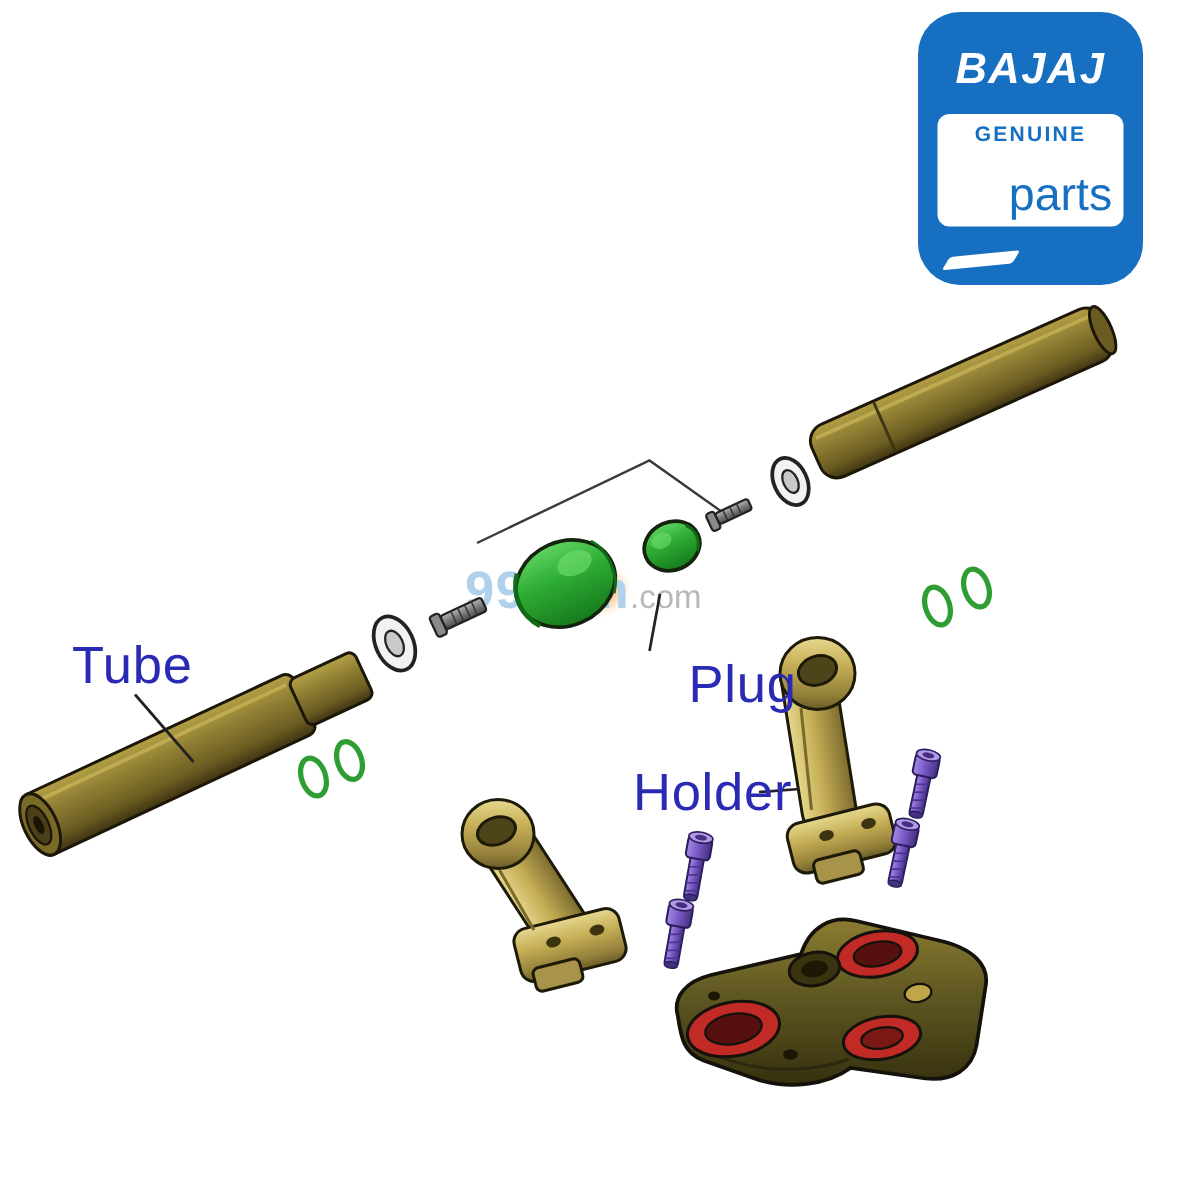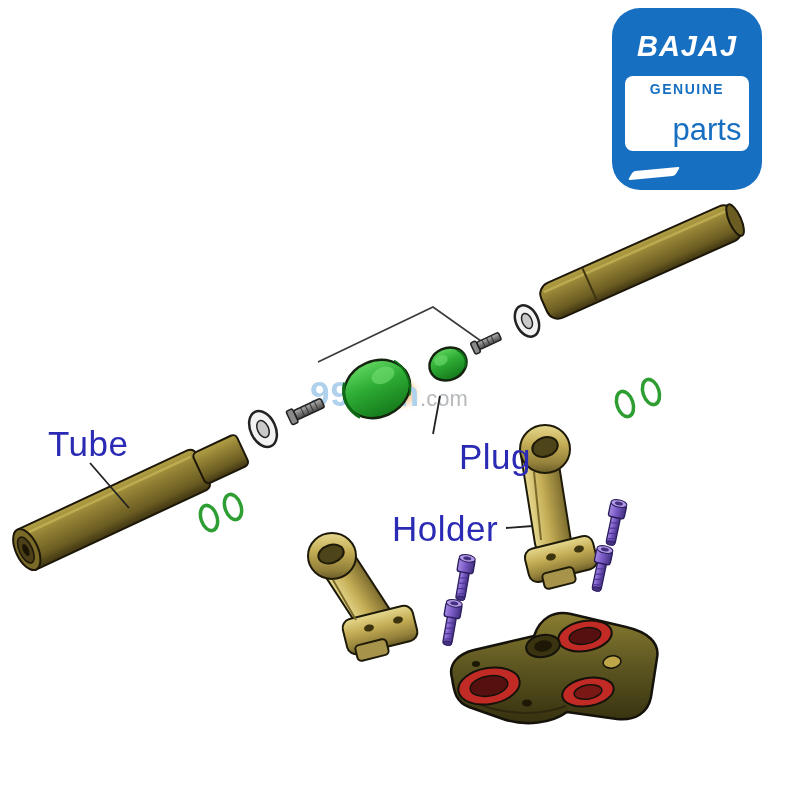--- a/index.html
+++ b/index.html
@@ -19,21 +19,21 @@
   .watermark::after {
     content:""; position:absolute; left:74px; top:6px; width:32px; height:26px;
     border-radius:50%; background:rgba(242,147,43,.5); filter:blur(3px); z-index:-1;
   }
 
   
   .label { position:absolute; z-index:3; color:var(--label-blue); font-size:35px; letter-spacing:.5px; }
   .label-tube   { left:48px;  top:424px; }
   .label-plug   { left:416px; top:437px;margin-left:43px; }
   .label-oring  { left:172px; top:551px; }
-  .label-holder { left:392px; top:509px; }
+  .label-holder { left:422px; top:509px; }
 
   
   .logo {
     position:absolute; right:38px; top:8px; width:150px; height:182px;
     background:var(--logo-blue); border-radius:28px; z-index:4;
   }
   .logo-brand {
     margin-top:22px; text-align:center; color:#ffffff;
     font-size:29px; font-weight:bold; font-style:italic; letter-spacing:1px;
   }

